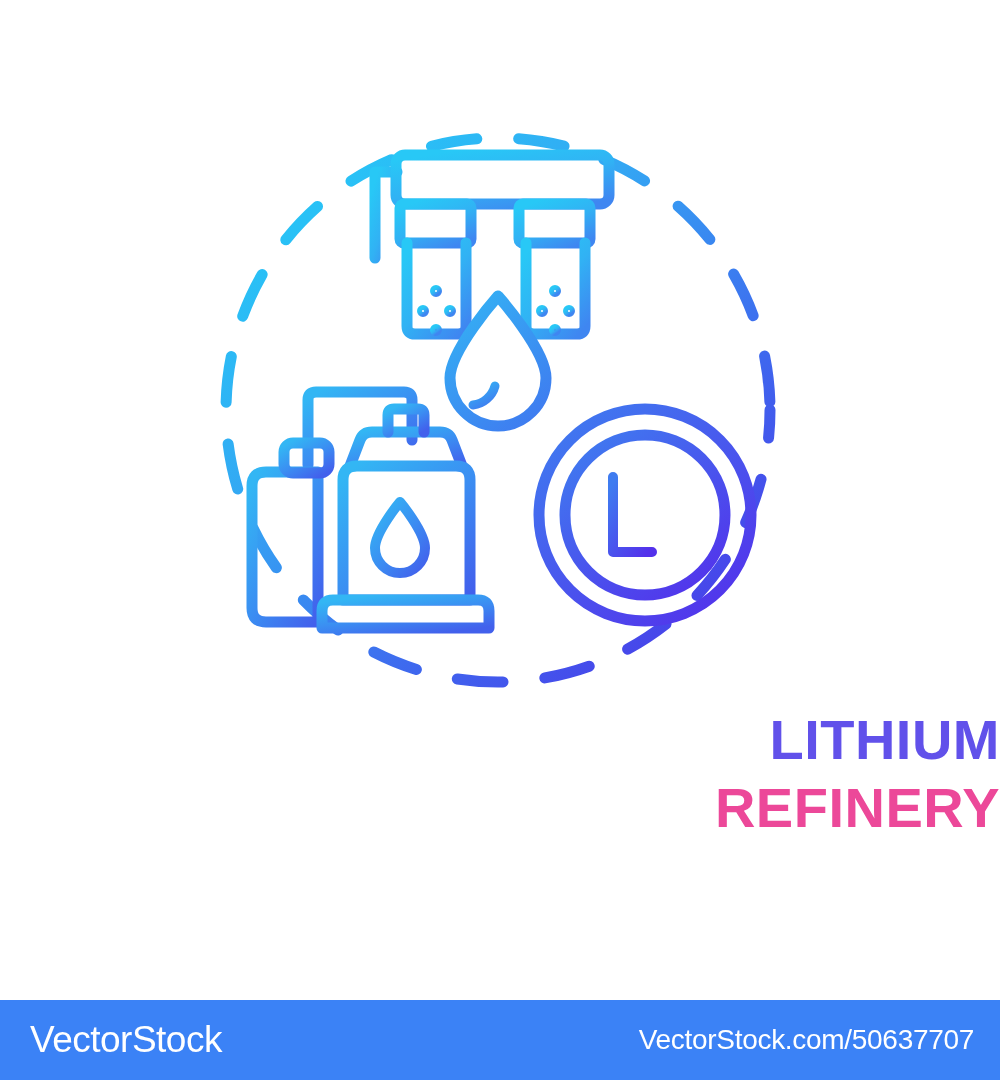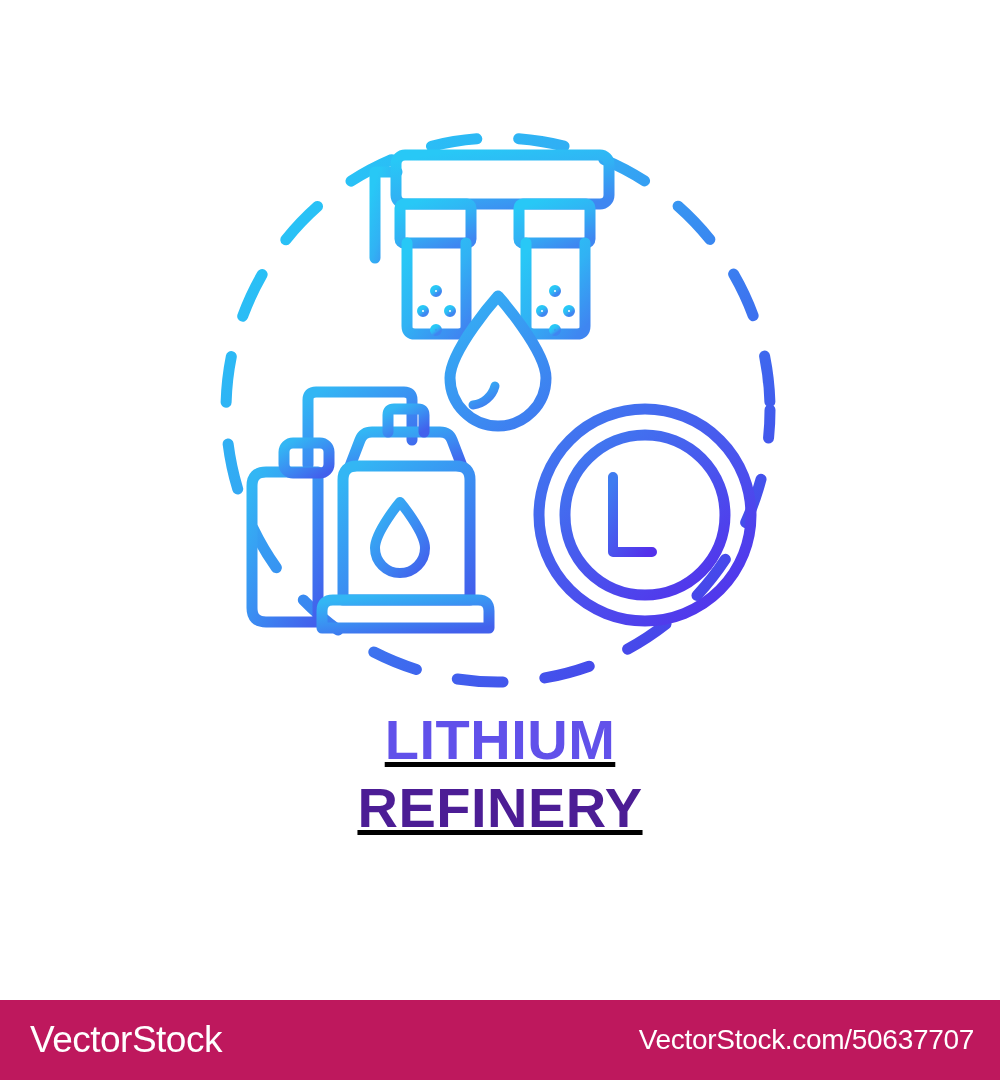--- a/index.html
+++ b/index.html
@@ -24,41 +24,40 @@
     background:#ffffff;
   }
   .artboard svg { display:block; width:1000px; height:1000px; }
 
   
   .title-block {
     position:absolute;
     left:0;
     top:706px;
     width:1000px;
-    text-align:center;
+    text-align:right;
     line-height:68px;
     letter-spacing:0.5px;
-    text-decoration:underline;
   }
   .title-line {
     display:block;
     font-family:"Liberation Sans", sans-serif;
     font-size:56px;
     font-weight:bold;
     color:#5a4ee8;
   }
   .title-line.l1 { color:#6151ea; }
-  .title-line.l2 { color:#4c1d95; }
+  .title-line.l2 { color:#ec4899; }
 
   
   .footer-bar {
     position:absolute;
     left:0; top:1000px;
     width:1000px; height:80px;
-    background:#be185d;
+    background:#3b82f6;
     padding-left:16px;
   }
   .wm-logo {
     position:absolute;
     left:30px; top:50%;
     transform:translateY(-50%);
     color:#ffffff;
     font-family:"Liberation Sans", sans-serif;
     font-size:37px;
     font-weight:normal;

